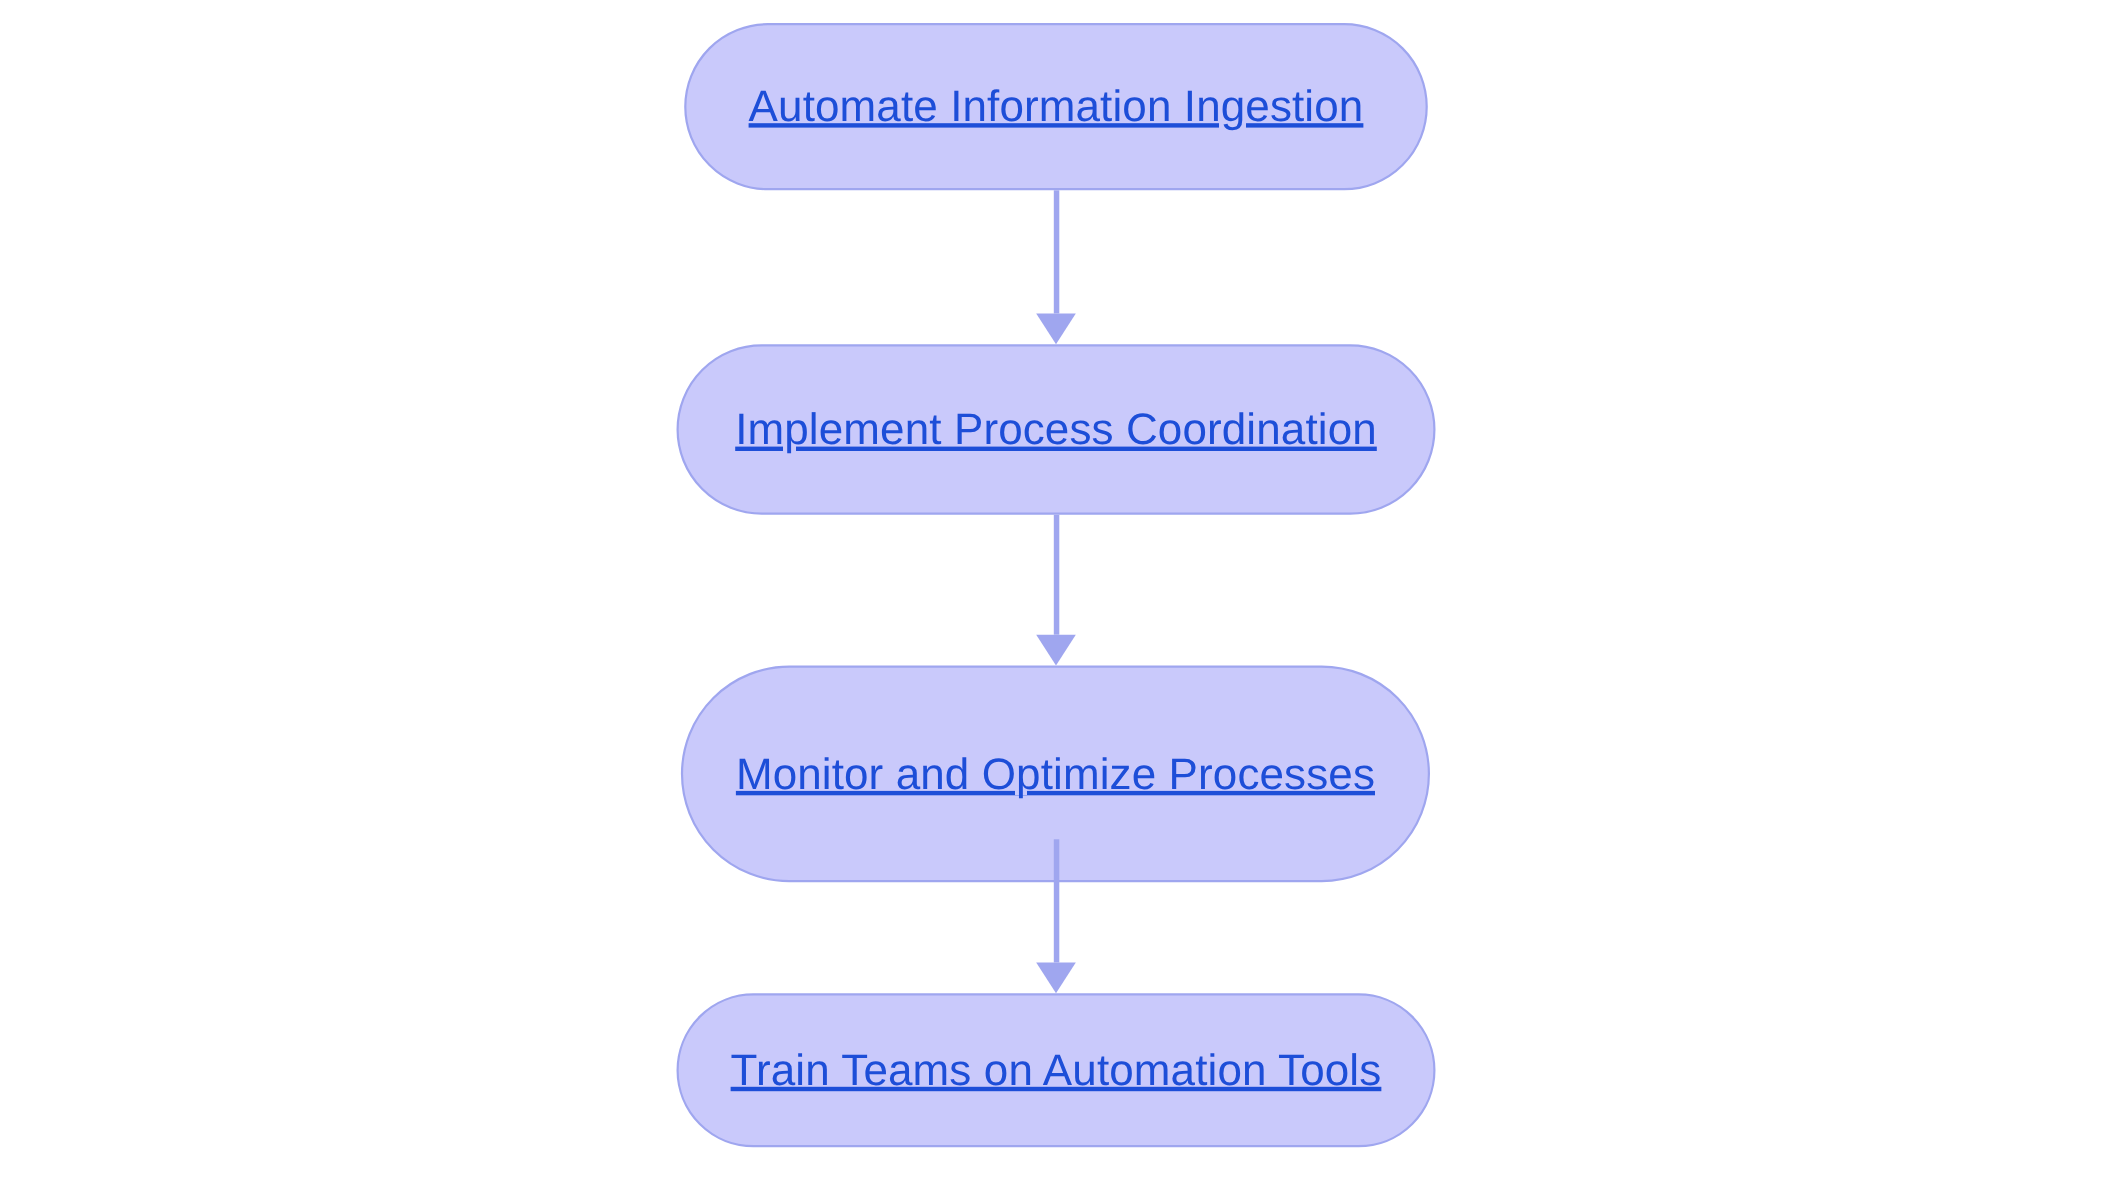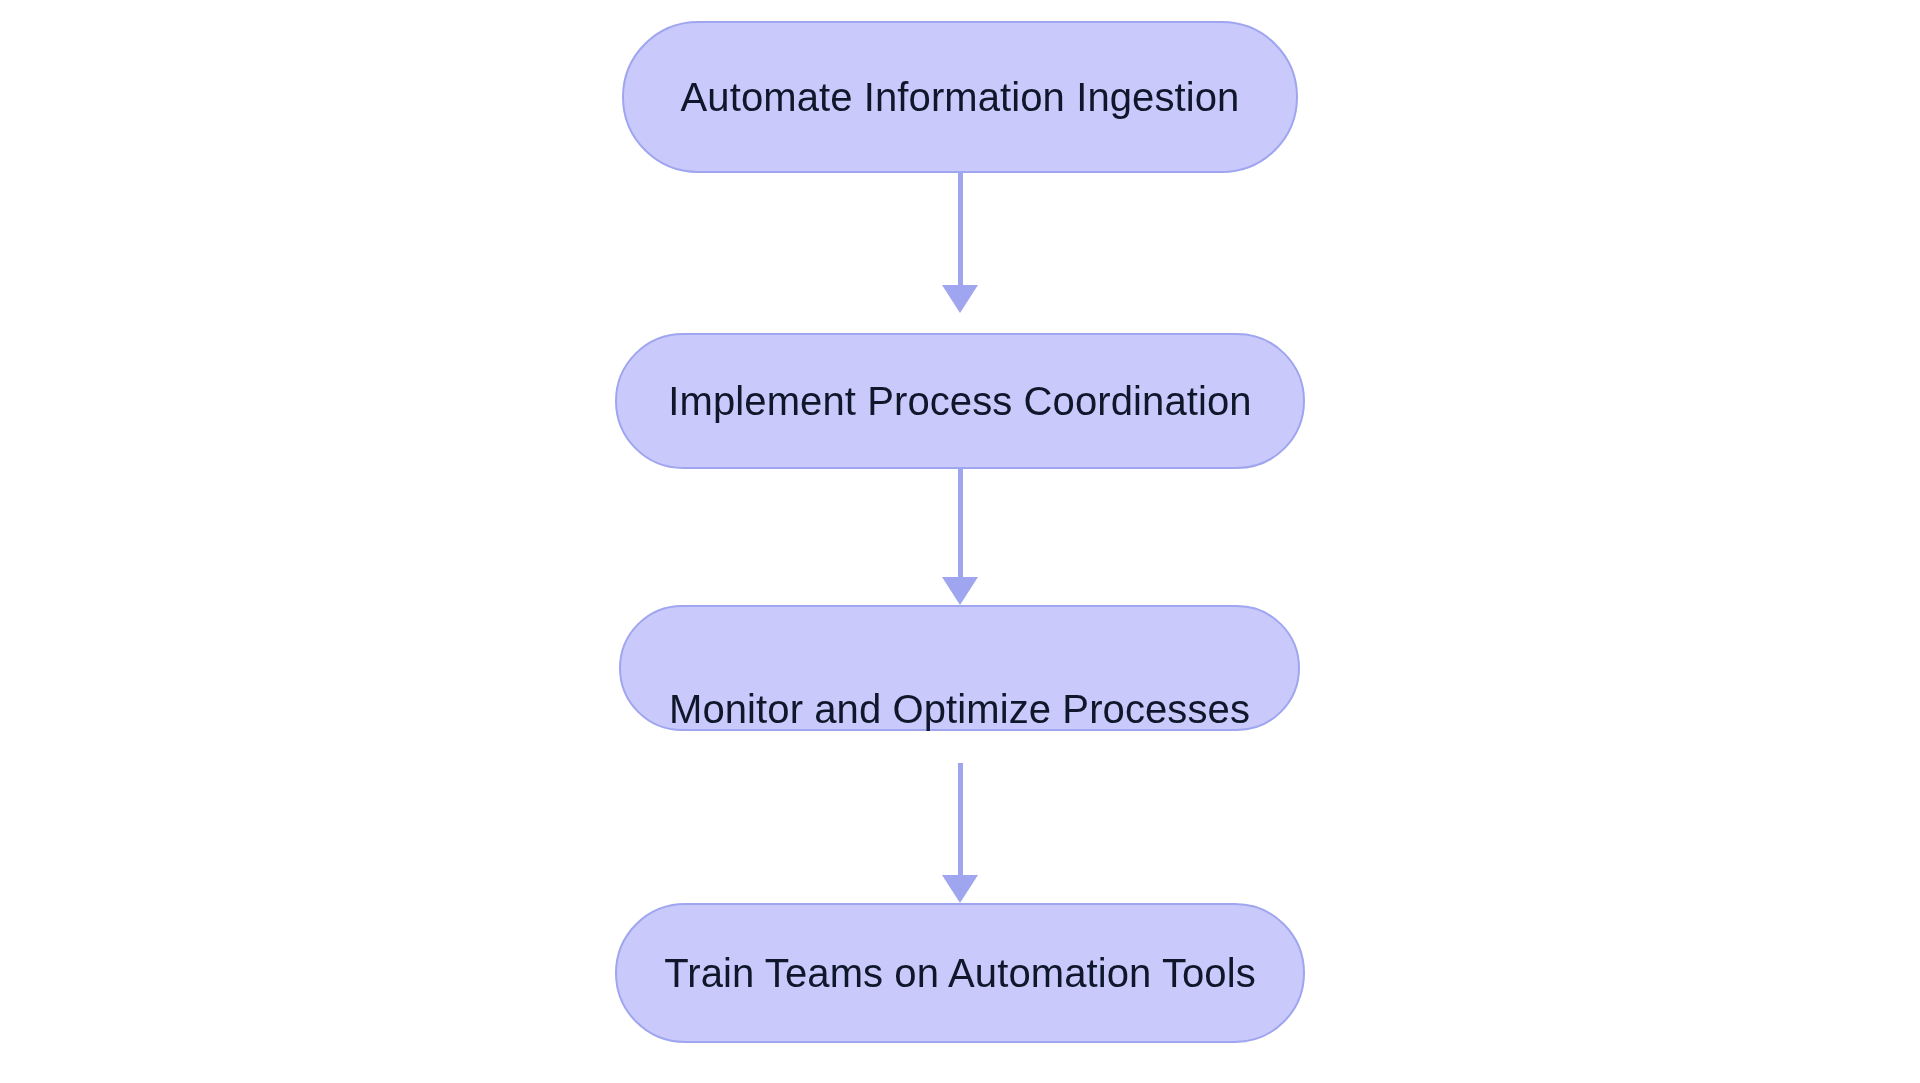--- a/index.html
+++ b/index.html
@@ -34,30 +34,31 @@
     color: #3432cf;
     font-size: 40px;
     font-weight: 400;
     letter-spacing: 0.1px;
     line-height: 1;
     white-space: nowrap;
     text-align: center;
   }
 
   .flow-node-label {
-    color: #0f172a;
+    color: #1d4ed8;
     font-size: 40px;
     line-height: 1;
     white-space: nowrap;
+    text-decoration: underline;
   }
 
   
   .node-1 { position: absolute; left: 622px;  top: 21px;   width: 676px; height: 152px; }
-  .node-2 { position: absolute; left: 615px;  top: 313px;  width: 690px; height: 136px; margin-top: 20px; }
-  .node-3 { position: absolute; left: 619px;  top: 605px;  width: 681px; height: 126px; align-items: flex-end; }
+  .node-2 { position: absolute; left: 615px;  top: 313px;  width: 690px; height: 155px; }
+  .node-3 { position: absolute; left: 619px;  top: 605px;  width: 681px; height: 197px; }
   .node-4 { position: absolute; left: 615px;  top: 903px;  width: 690px; height: 140px; }
 
   
   .flow-connector {
     position: absolute;
     left: 942px;
     width: 36px;
     display: flex;
     flex-direction: column;
     align-items: center;

